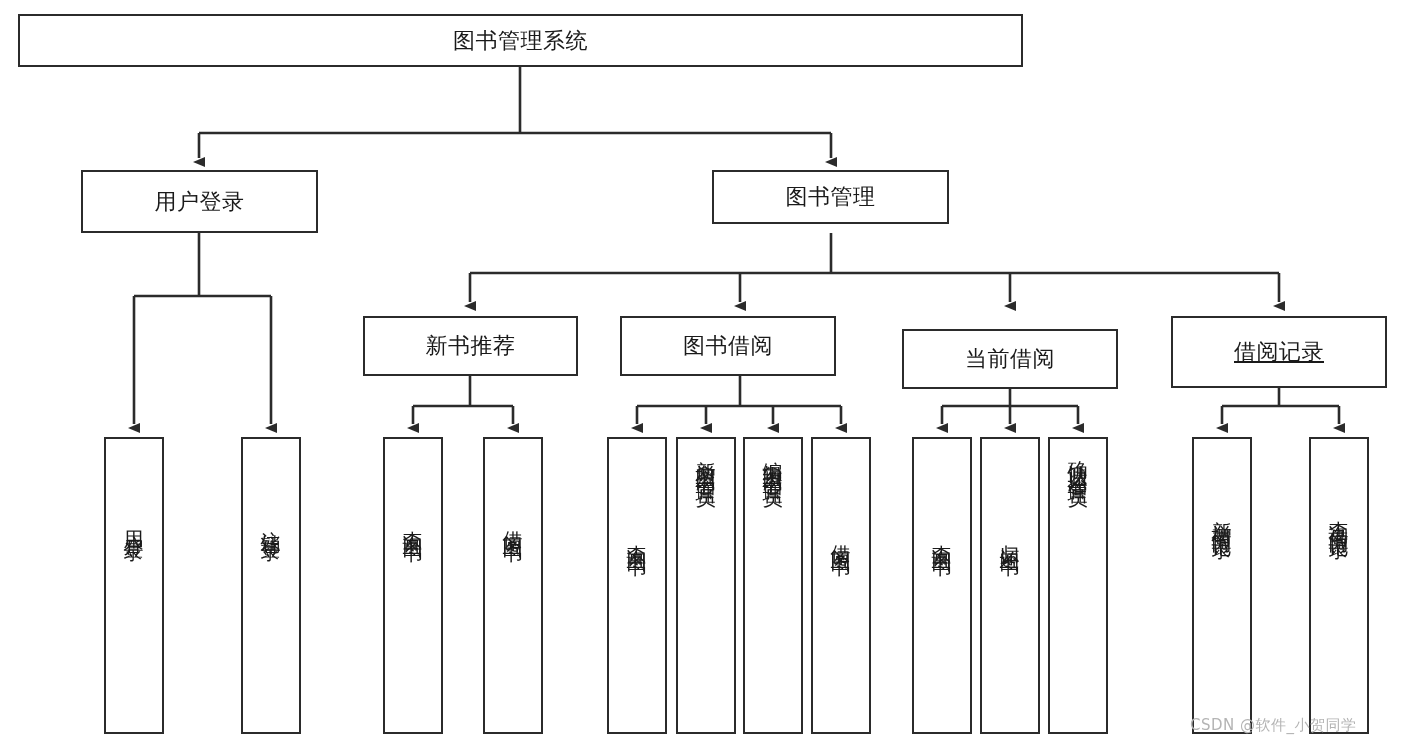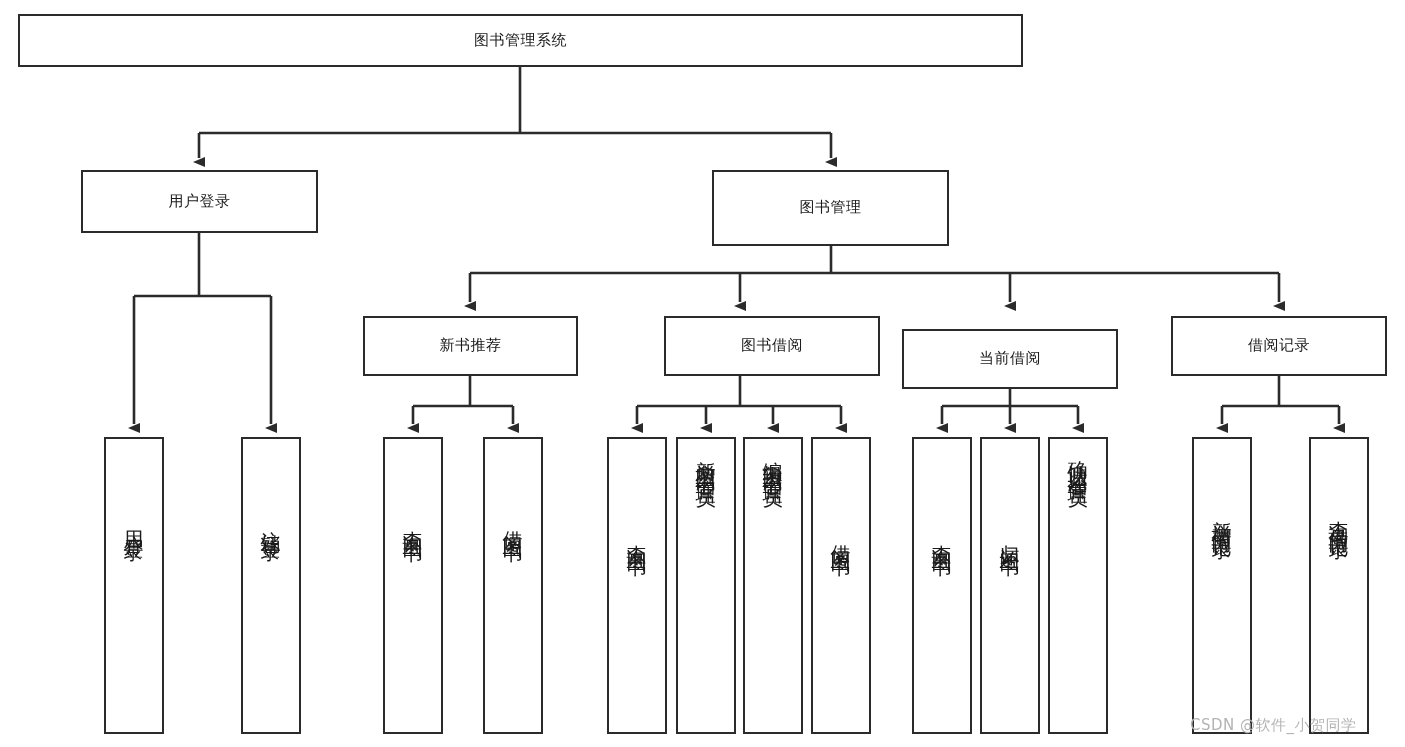--- a/index.html
+++ b/index.html
@@ -30,21 +30,21 @@
     position: absolute;
     box-sizing: border-box;
     border: 2px solid #2b2b2b;
     background: #ffffff;
     display: flex;
     align-items: center;
     justify-content: center;
     color: #1a1a1a;
   }
   .node .label {
-    font-size: 15px;
+    font-size: 22px;
     line-height: 1.18;
     letter-spacing: 0.5px;
     white-space: nowrap;
   }
   
   .node.horiz .label {
     writing-mode: horizontal-tb;
   }
   
   .node.vert {
@@ -134,34 +134,34 @@
     </g>
   </svg>
 
   <div class="node horiz" style="left:18px; top:14px; width:1005px; height:53px;">
     <span class="label">图书管理系统</span>
   </div>
 
   <div class="node horiz" style="left:81px; top:170px; width:237px; height:63px;">
     <span class="label">用户登录</span>
   </div>
-  <div class="node horiz" style="left:712px; top:170px; width:237px; height:76px;">
+  <div class="node horiz" style="left:712px; top:170px; width:237px; height:54px;">
     <span class="label">图书管理</span>
   </div>
 
   <div class="node horiz" style="left:363px; top:316px; width:215px; height:60px;font-family:Liberation Serif, serif;">
     <span class="label">新书推荐</span>
   </div>
-  <div class="node horiz" style="left:664px; top:316px; width:216px; height:60px;">
+  <div class="node horiz" style="left:620px; top:316px; width:216px; height:60px;">
     <span class="label">图书借阅</span>
   </div>
   <div class="node horiz" style="left:902px; top:316px; width:216px; height:60px;margin-top:13px;">
     <span class="label">当前借阅</span>
   </div>
-  <div class="node horiz" style="left:1171px; top:316px; width:216px; height:60px;">
+  <div class="node horiz" style="left:1171px; top:316px; width:216px; height:72px;text-decoration:underline;">
     <span class="label">借阅记录</span>
   </div>
 
   <div class="node vert mid2" style="left:104px; top:437px; width:60px; height:297px;">
     <span class="label">用户登录</span>
   </div>
   <div class="node vert mid2" style="left:241px; top:437px; width:60px; height:297px;">
     <span class="label">注销登录</span>
   </div>
 

